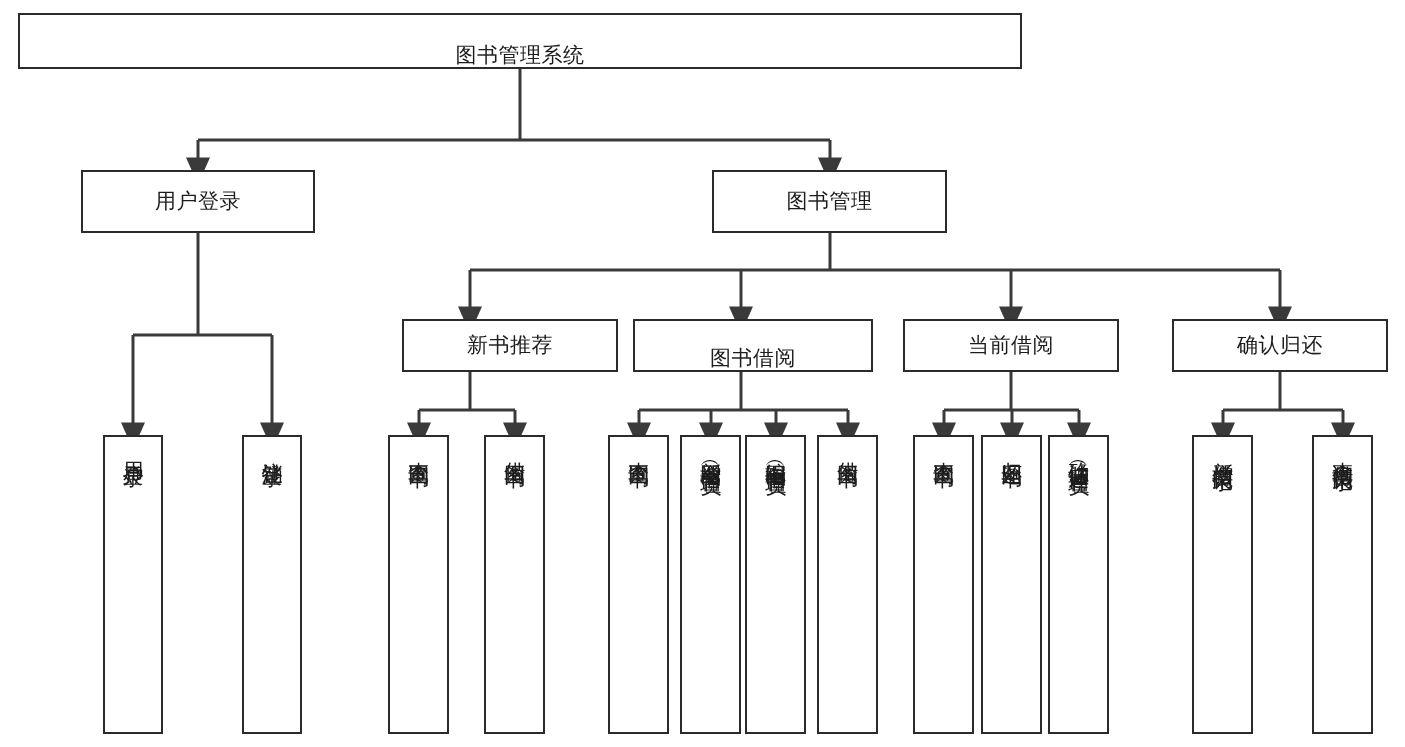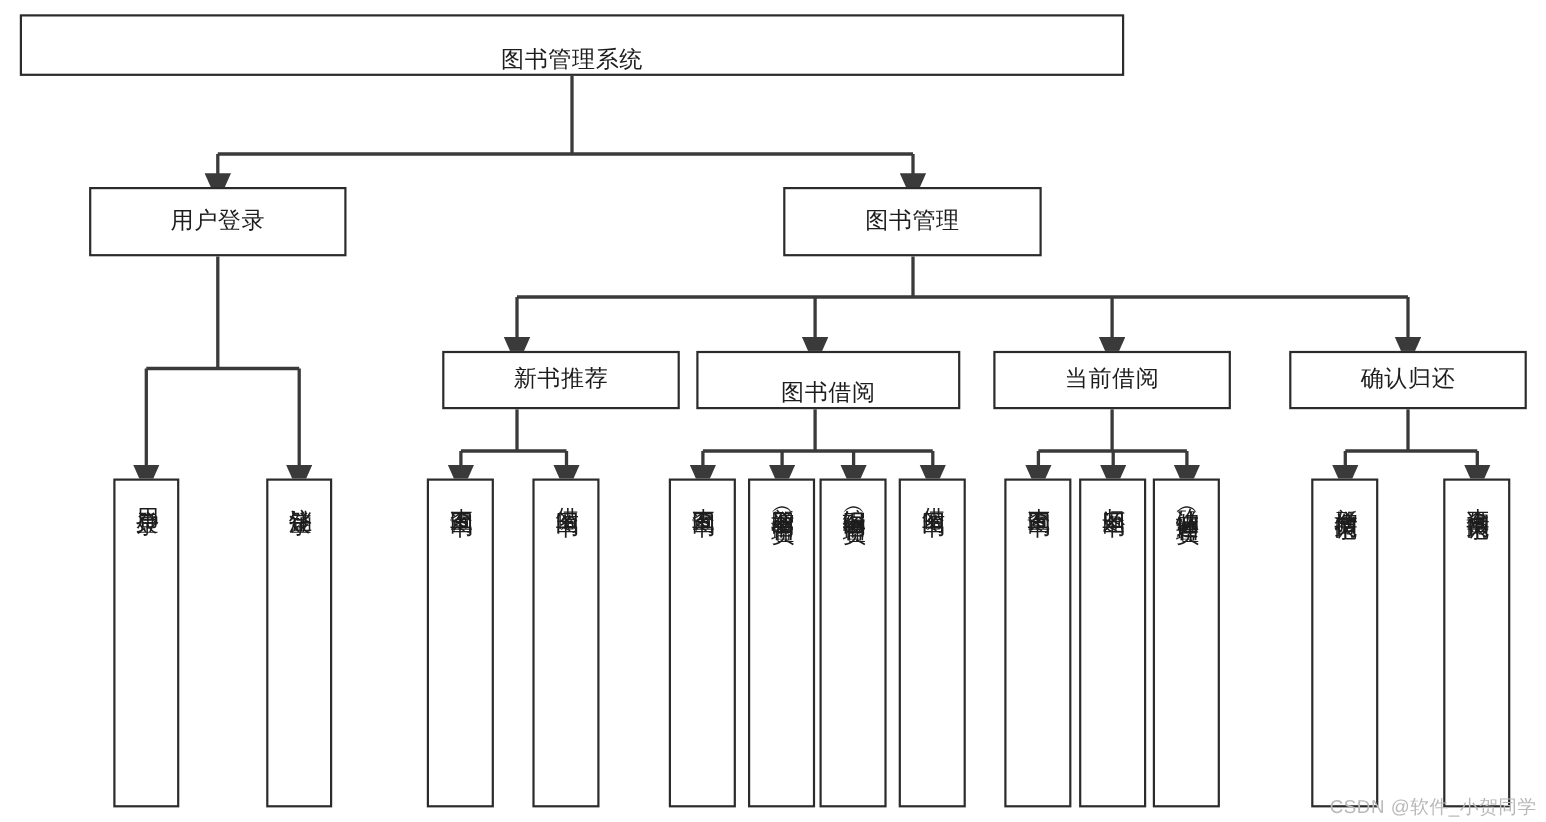--- a/index.html
+++ b/index.html
@@ -167,14 +167,13 @@
         <span class="lbl">确认归还（管理员）</span>
       </div>
       <div class="node leaf" style="left: 1192px; top: 435px; width: 61px; height: 299px;">
         <span class="lbl">新增借阅记录</span>
       </div>
       <div class="node leaf" style="left: 1312px; top: 435px; width: 61px; height: 299px;">
         <span class="lbl">查询借阅记录</span>
       </div>
     </div>
 
-  <div class="watermark">CSDN @软件_小贺同学</div>
 </div>
 
 </body></html>

